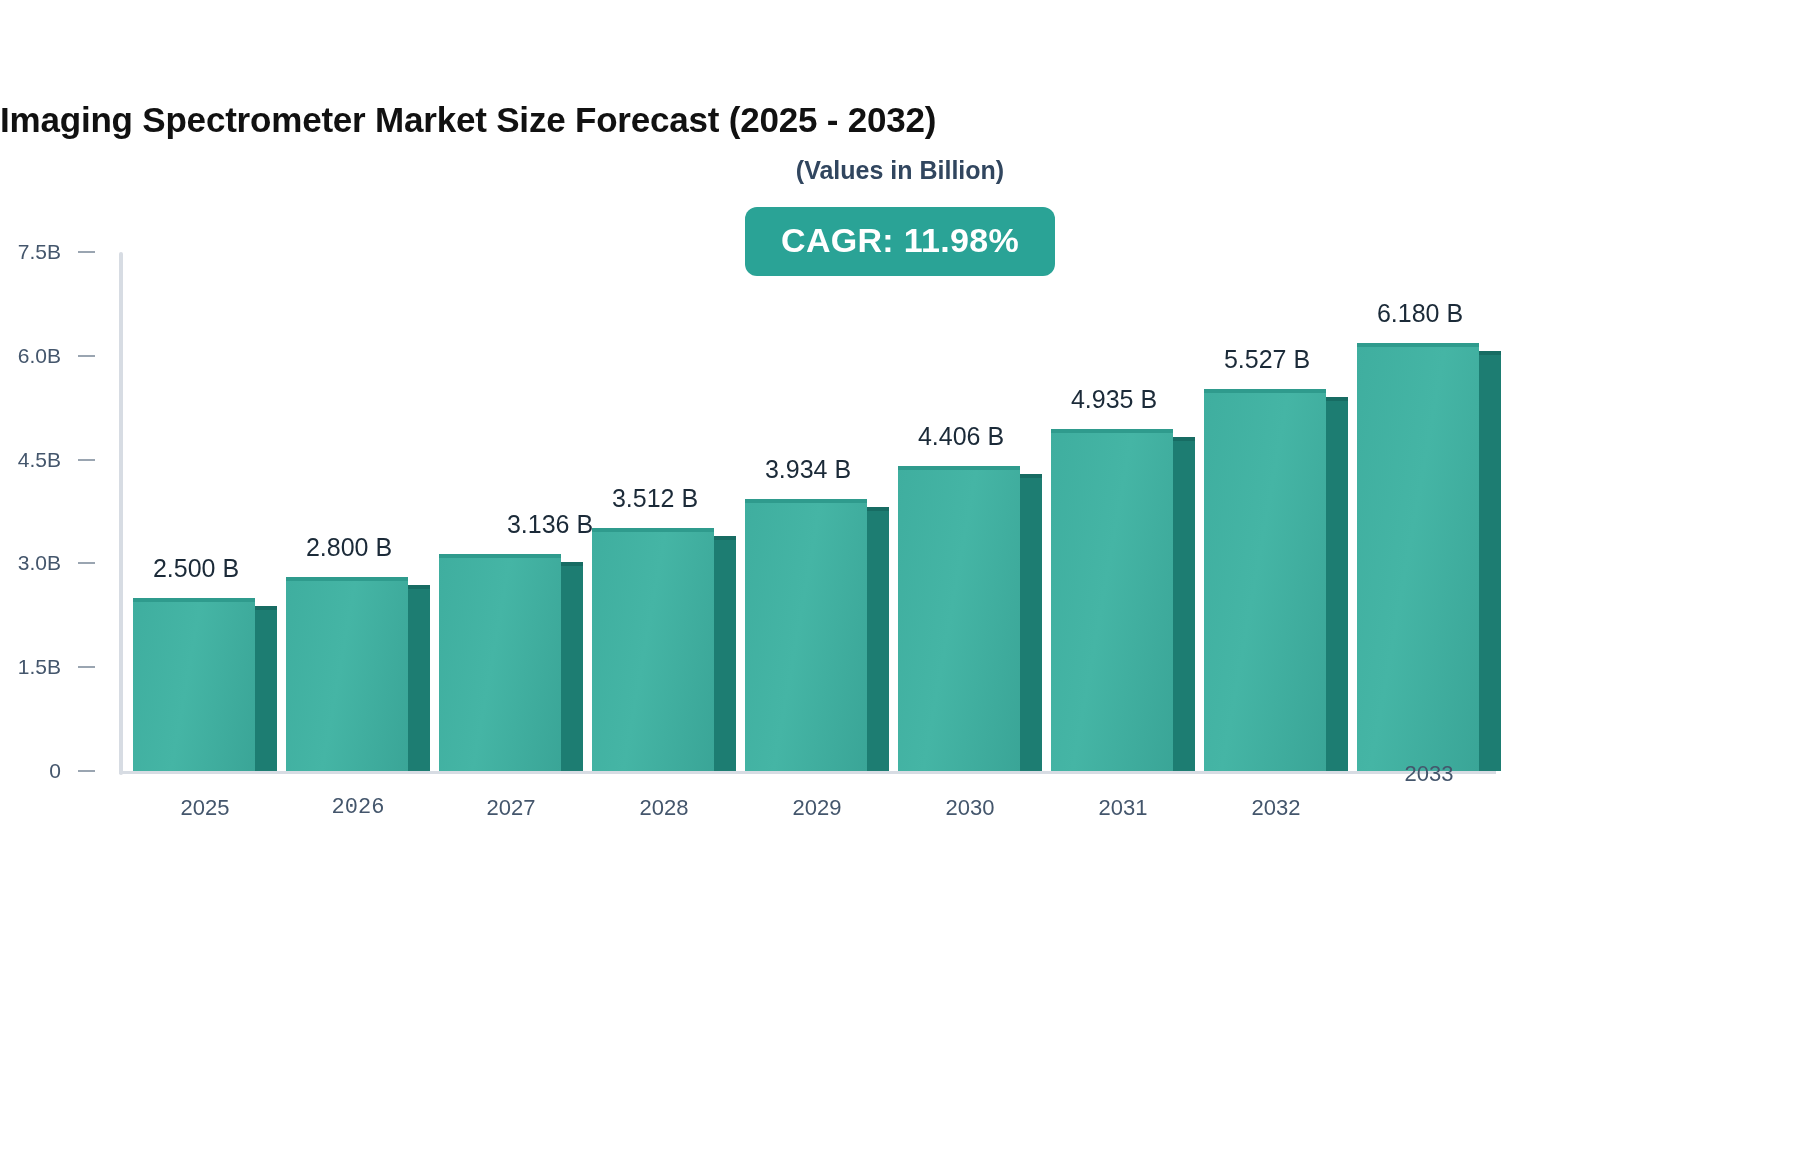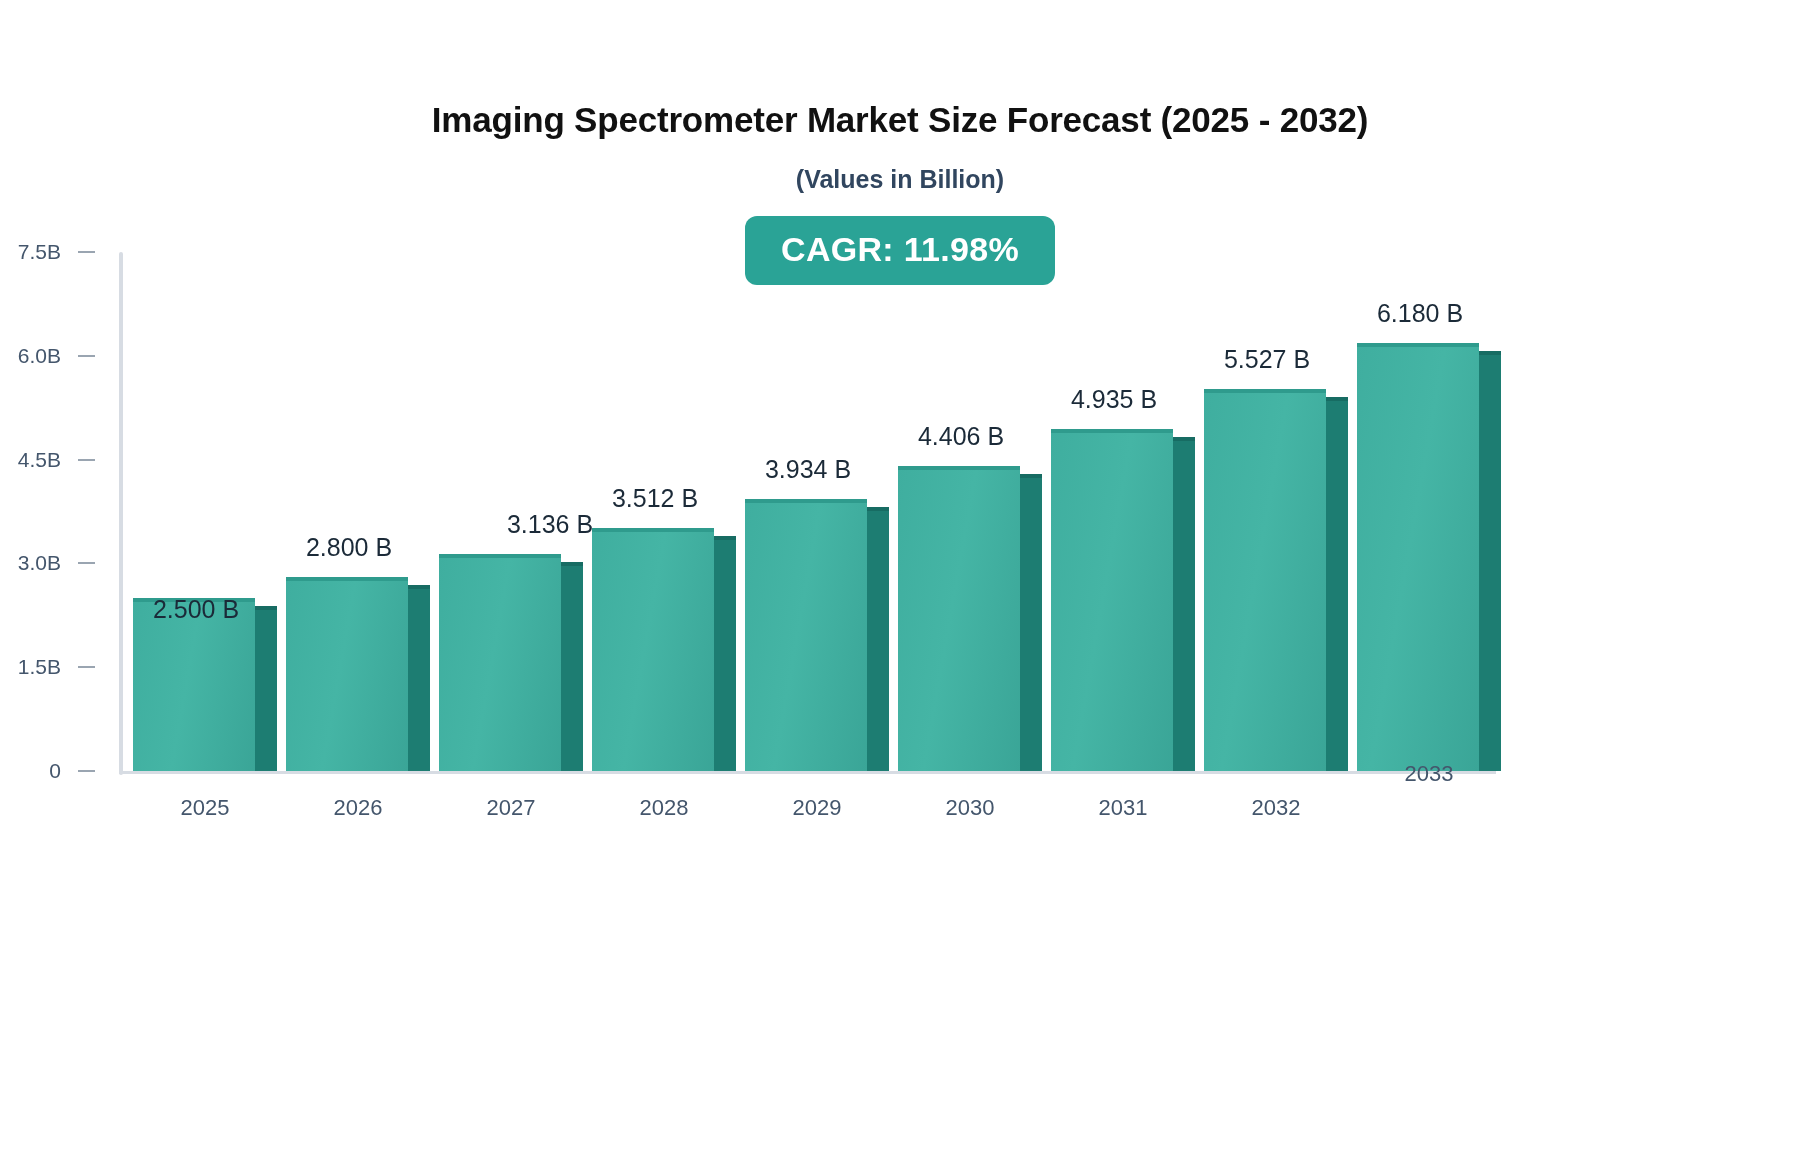--- a/index.html
+++ b/index.html
@@ -11,34 +11,33 @@
   }
   #page {
     position: relative;
     width: 1800px; height: 1156px;
     background: #ffffff;
   }
 
   
   #header { position: absolute; top: 0; left: 0; width: 1800px; }
   #chart-title {
-    text-align: center;
     font-size: 35px;
     font-weight: bold;
     color: #111111;
     letter-spacing: -0.2px;
     margin-top: 100px;
     white-space: nowrap;
   }
   #chart-subtitle {
     text-align: center;
     font-size: 25px;
     font-weight: bold;
     color: #31465f;
-    margin-top: 25px;
+    margin-top: 16px;
   }
   #cagr-wrap { display: flex; justify-content: center; margin-top: 22px; }
   #cagr-badge {
     background: #2aa396;
     color: #ffffff;
     font-size: 34px;
     font-weight: bold;
     padding: 14px 36px 16px 36px;
     border-radius: 12px;
     letter-spacing: 0.3px;
@@ -156,30 +155,30 @@
       <div class="y-tick-label" style="top: 355.8px; left: -11px; width: 72px;">6.0B</div>
       <div class="y-tick-dash" style="top: 355.8px; left: 78px;"></div>
       <div class="y-tick-label" style="top: 252px; left: -11px; width: 72px;">7.5B</div>
       <div class="y-tick-dash" style="top: 252px; left: 78px;"></div>
       <div class="bar-group" style="left: 133px; top: 598px; width: 144px; height: 173px;">
         <div class="bar-side" style="left: 122px; width: 22px; height: 165px; bottom: 0px;"></div>
         <div class="bar-front" style="width: 122px; height: 173px;"></div>
         <div class="bar-top-cap" style="top: 0px; width: 122px;"></div>
         <div class="bar-side-cap" style="top: 8px; left: 122px; width: 22px;"></div>
       </div>
-      <div class="bar-value" style="left: 196px; top: 554px; margin-top: 41px;">2.500 B</div>
+      <div class="bar-value" style="left: 196px; top: 554px;">2.500 B</div>
       <div class="x-label" style="left: 205px; top: 795px;">2025</div>
       <div class="bar-group" style="left: 286px; top: 577.24px; width: 144px; height: 193.76px;">
         <div class="bar-side" style="left: 122px; width: 22px; height: 185.76px; bottom: 0px;"></div>
         <div class="bar-front" style="width: 122px; height: 193.76px;"></div>
         <div class="bar-top-cap" style="top: 0px; width: 122px;"></div>
         <div class="bar-side-cap" style="top: 8px; left: 122px; width: 22px;"></div>
       </div>
       <div class="bar-value" style="left: 349px; top: 533.24px;">2.800 B</div>
-      <div class="x-label" style="left: 358px; top: 795px;">2026</div>
+      <div class="x-label" style="left: 358px; top: 795px; font-family: Liberation Mono, monospace;">2026</div>
       <div class="bar-group" style="left: 439px; top: 553.989px; width: 144px; height: 217.011px;">
         <div class="bar-side" style="left: 122px; width: 22px; height: 209.011px; bottom: 0px;"></div>
         <div class="bar-front" style="width: 122px; height: 217.011px;"></div>
         <div class="bar-top-cap" style="top: 0px; width: 122px;"></div>
         <div class="bar-side-cap" style="top: 8px; left: 122px; width: 22px;"></div>
       </div>
       <div class="bar-value" style="left: 502px; top: 509.989px; margin-left: 48px;">3.136 B</div>
       <div class="x-label" style="left: 511px; top: 795px;">2027</div>
       <div class="bar-group" style="left: 592px; top: 527.97px; width: 144px; height: 243.03px;">
         <div class="bar-side" style="left: 122px; width: 22px; height: 235.03px; bottom: 0px;"></div>

